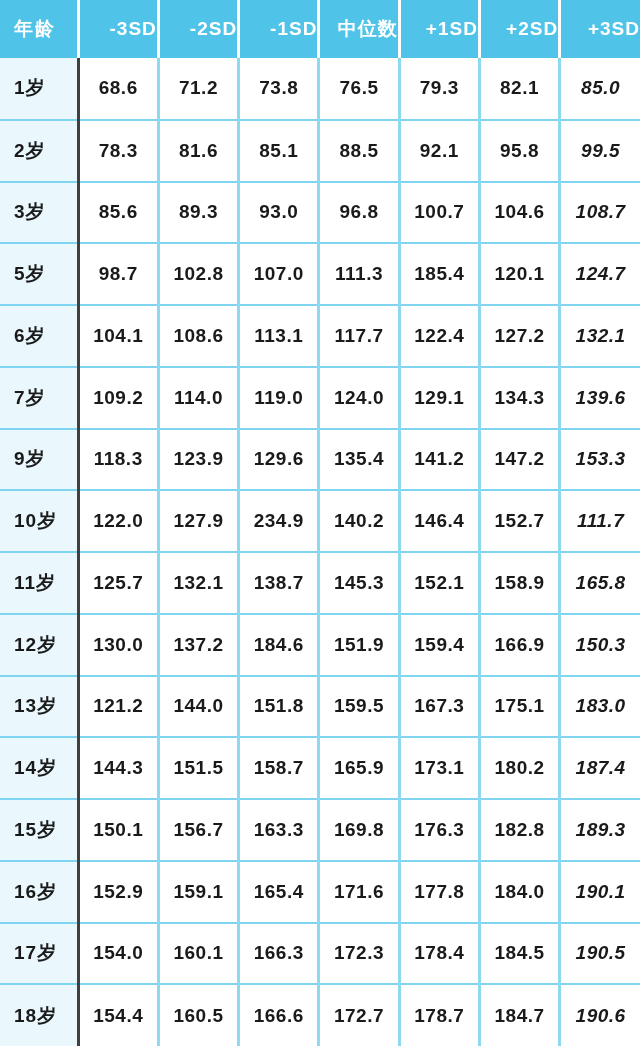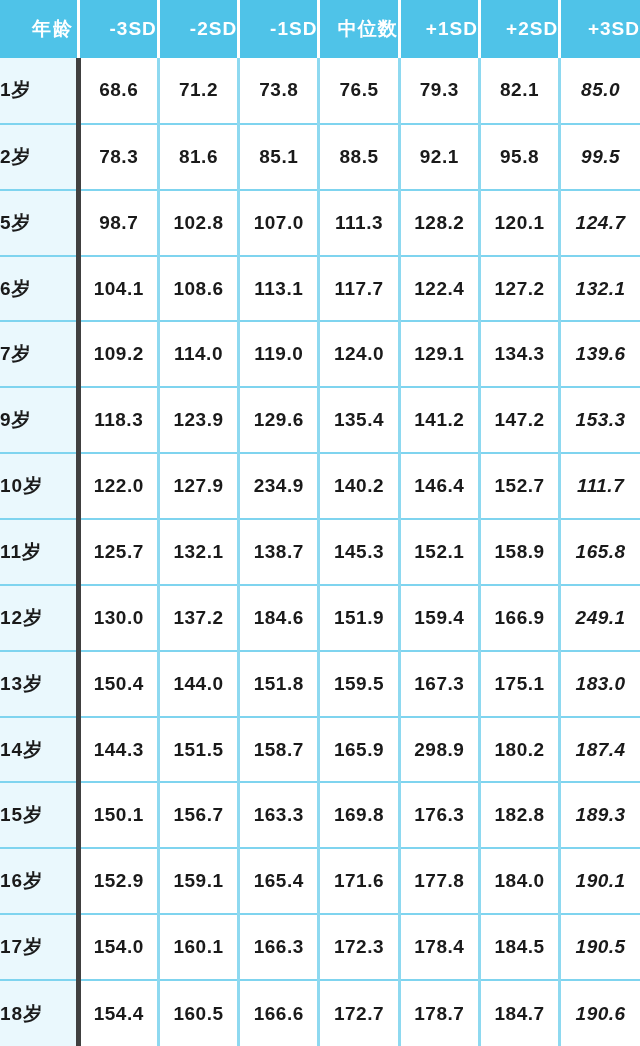--- a/index.html
+++ b/index.html
@@ -36,21 +36,21 @@
     letter-spacing: 1px;
     height: 58px;
     text-align: right;
     vertical-align: middle;
     border-right: 3px solid #ffffff;
     padding: 0;
   }
   thead th:last-child { border-right: none; }
   thead th.age-head {
     text-align: left;
-    padding-left: 32px;
+    padding-left: 14px;
     letter-spacing: 2px;
     margin-left: 48px;
   }
 
   tbody tr { height: 55px; }
   tbody td {
     background: #ffffff;
     color: #1a1a1a;
     font-size: 19px;
     font-weight: bold;
@@ -58,22 +58,23 @@
     vertical-align: middle;
     border-bottom: 2px solid #7fd4ef;
     border-right: 3px solid #8ed9f0;
     padding: 0;
     letter-spacing: 0.5px;
   }
   tbody td:last-child { border-right: none; font-style: italic; }
   tbody td.age-cell {
     background: #eaf8fd;
     text-align: left;
+    padding-left: 14px;
     letter-spacing: 1px;
-    border-right: 5px solid #404040;
+    border-right: 3px solid #404040;
   }
   tbody tr:last-child td { border-bottom: none; }
 </style>
 </head>
 <body>
 
 <div class="table-wrap">
   <table class="growth-table">
     <colgroup>
       <col class="age-col">
@@ -112,26 +113,36 @@
         <td class="age-cell">2岁</td>
         <td>78.3</td>
         <td>81.6</td>
         <td>85.1</td>
         <td>88.5</td>
         <td>92.1</td>
         <td>95.8</td>
         <td>99.5</td>
       </tr>
       <tr>
+        <td class="age-cell">3岁</td>
+        <td>85.6</td>
+        <td>89.3</td>
+        <td>93.0</td>
+        <td>96.8</td>
+        <td>100.7</td>
+        <td>104.6</td>
+        <td>108.7</td>
+      </tr>
+      <tr>
         <td class="age-cell">5岁</td>
         <td>98.7</td>
         <td>102.8</td>
         <td>107.0</td>
         <td>111.3</td>
-        <td>128.2</td>
+        <td>185.4</td>
         <td>120.1</td>
         <td>124.7</td>
       </tr>
       <tr>
         <td class="age-cell">6岁</td>
         <td>104.1</td>
         <td>108.6</td>
         <td>113.1</td>
         <td>117.7</td>
         <td>122.4</td>
@@ -179,39 +190,39 @@
         <td>165.8</td>
       </tr>
       <tr>
         <td class="age-cell">12岁</td>
         <td>130.0</td>
         <td>137.2</td>
         <td>184.6</td>
         <td>151.9</td>
         <td>159.4</td>
         <td>166.9</td>
-        <td>249.1</td>
+        <td>150.3</td>
       </tr>
       <tr>
         <td class="age-cell">13岁</td>
-        <td>150.4</td>
+        <td>121.2</td>
         <td>144.0</td>
         <td>151.8</td>
         <td>159.5</td>
         <td>167.3</td>
         <td>175.1</td>
         <td>183.0</td>
       </tr>
       <tr>
         <td class="age-cell">14岁</td>
         <td>144.3</td>
         <td>151.5</td>
         <td>158.7</td>
         <td>165.9</td>
-        <td>298.9</td>
+        <td>173.1</td>
         <td>180.2</td>
         <td>187.4</td>
       </tr>
       <tr>
         <td class="age-cell">15岁</td>
         <td>150.1</td>
         <td>156.7</td>
         <td>163.3</td>
         <td>169.8</td>
         <td>176.3</td>

